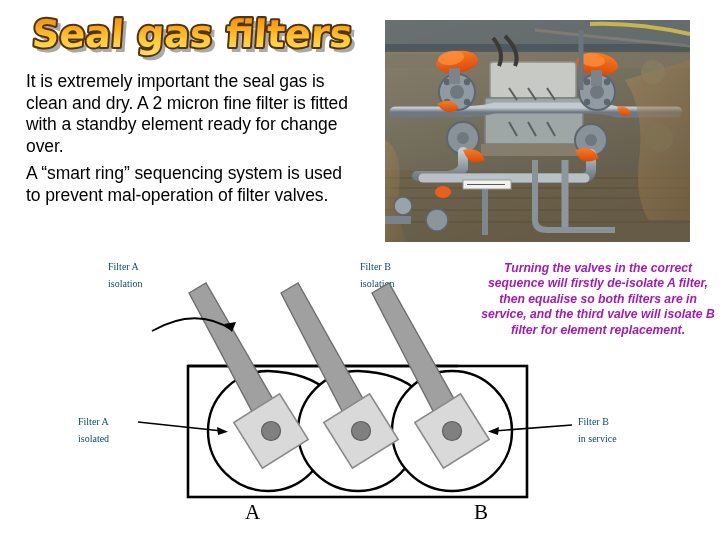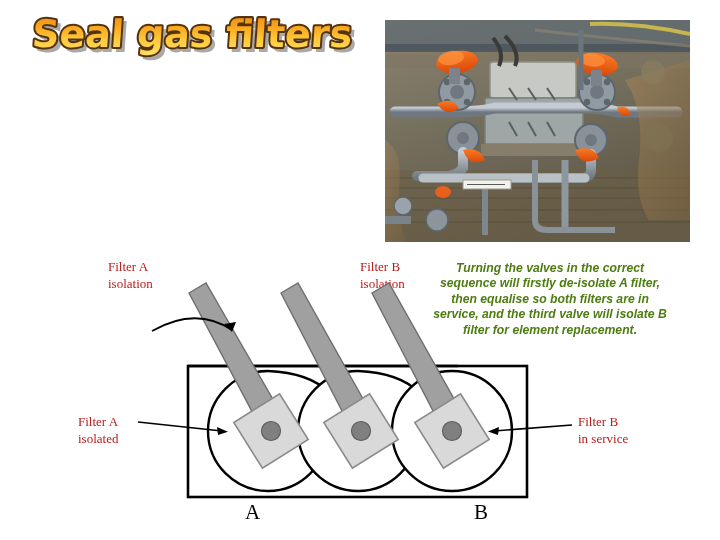--- a/index.html
+++ b/index.html
@@ -49,53 +49,53 @@
     height: 222px;
     overflow: hidden;
     background: #6b6458;
   }
   #photo-svg { display: block; }
 
   
   .serif-label {
     position: absolute;
     font-family: "Liberation Serif", serif;
-    font-size: 13px;
+    font-size: 10px;
     line-height: 17px;
-    color: #b91c1c;
+    color: #0c4a6e;
     white-space: pre-line;
   }
   #label-filter-a-iso { left: 108px; top: 258px; }
   #label-equil        { left: 228px; top: 258px; }
   #label-filter-b-iso { left: 360px; top: 258px; }
   #label-filter-a-isolated { left: 78px;  top: 413px; }
   #label-filter-b-service  { left: 578px; top: 413px; }
 
   .big-serif {
     position: absolute;
     font-family: "Liberation Serif", serif;
     font-size: 21px;
     color: #000000;
   }
   #label-a { left: 245px; top: 500px; }
   #label-b { left: 474px; top: 500px; }
 
   
   #note {
     position: absolute;
-    left: 432px;
+    left: 480px;
     top: 261px;
     width: 236px;
     text-align: center;
     font-family: "Liberation Sans", sans-serif;
     font-style: italic;
     font-weight: bold;
     font-size: 12.2px;
     line-height: 15.4px;
-    color: #4d7c0f;
+    color: #a21caf;
   }
 
   
   #diagram {
     position: absolute;
     left: 0px;
     top: 280px;
     width: 720px;
     height: 240px;
   }
@@ -117,20 +117,22 @@
       </defs>
 
       <text id="title-shadow" x="8" y="43" font-family="'DejaVu Sans', sans-serif" font-size="38" font-weight="bold" fill="#A9A9A9" stroke="#A9A9A9" stroke-width="2" transform="skewX(-4)">Seal gas filters</text>
 
       <text id="title-outline" x="4" y="39" font-family="'DejaVu Sans', sans-serif" font-size="38" font-weight="bold" fill="none" stroke="#54340F" stroke-width="4" stroke-linejoin="round" transform="skewX(-4)">Seal gas filters</text>
 
       <text id="title-fill" x="4" y="39" font-family="'DejaVu Sans', sans-serif" font-size="38" font-weight="bold" fill="url(#goldGrad)" transform="skewX(-4)">Seal gas filters</text>
     </svg>
   </div>
 
+  <div id="para-1" class="body-para">It is extremely important the seal gas is clean and dry. A 2 micron fine filter is fitted with a standby element ready for change over.</div>
+  <div id="para-2" class="body-para">A “smart ring” sequencing system is used to prevent mal-operation of filter valves.</div>
 
   <div id="photo">
     <svg id="photo-svg" width="305" height="222" viewBox="0 0 305 222" xmlns="http://www.w3.org/2000/svg">
       <defs>
         <linearGradient id="bgG" x1="0" y1="0" x2="0.4" y2="1">
           <stop offset="0%" stop-color="#8d8372"></stop>
           <stop offset="45%" stop-color="#76705f"></stop>
           <stop offset="100%" stop-color="#5f5848"></stop>
         </linearGradient>
         <linearGradient id="pipeG" x1="0" y1="0" x2="0" y2="1">

